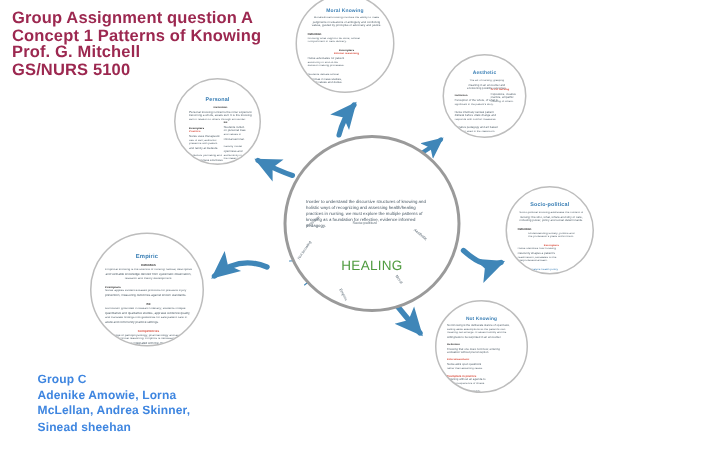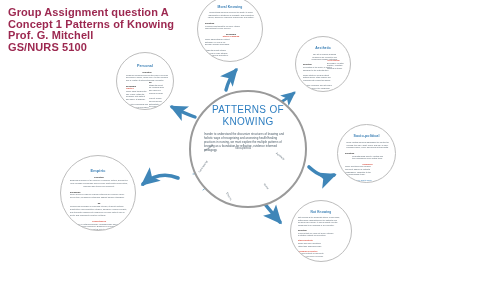--- a/index.html
+++ b/index.html
@@ -129,22 +129,22 @@
       <path d="M 237,153 L 237,166" marker-end="url(#ah)"></path>
       <path d="M 288,153 L 264,168" marker-end="url(#ah)"></path>
       <path d="M 277,189 L 259,178" marker-end="url(#ah)"></path>
       <path d="M 249,196 L 243,180" marker-end="url(#ah)"></path>
       <path d="M 224,196 L 231,181" marker-end="url(#ah)"></path>
       <path d="M 203,190 L 218,178" marker-end="url(#ah)"></path>
     </g>
   </svg>
 
   <div class="hub">
-    <div class="hub-title">PATTERNS OF KNOWING</div>
     <div class="hub-body">Inorder to understand the discursive structures of knowing and holistic ways of recognizing and assessing health/healing practices in nursing, we must explore the multiple patterns of knowing as a foundation for reflective, evidence informed pedagogy.</div>
+    <div class="healing">HEALING</div>
   </div>
   <div id="spoke-labels">
       <div class="spoke-label" style="left: 204px; top: 150px; transform: rotate(-38deg);">Personal</div>
       <div class="spoke-label" style="left: 198px; top: 172px; transform: rotate(-56deg);">Not knowing</div>
       <div class="spoke-label" style="left: 235px; top: 147px; transform: rotate(0deg);">Socio-political</div>
       <div class="spoke-label" style="left: 277px; top: 152px; transform: rotate(40deg);">Aesthetic</div>
       <div class="spoke-label" style="left: 265px; top: 183px; transform: rotate(52deg);">Moral</div>
       <div class="spoke-label" style="left: 228px; top: 192px; transform: rotate(62deg);">Empiric</div>
     </div>
 
@@ -294,14 +294,18 @@
         <span class="ln ">Knowledge of pathophysiology, pharmacology and assessment</span>
         <span class="ln ">underpins clinical reasoning. Empirics is necessary but not</span>
         <span class="ln ">sufficient; it must be integrated with the other patterns of</span>
       </div>
     </div>
 
   <div class="title-block">Group Assignment question A
 Concept 1 Patterns of Knowing
 Prof. G. Mitchell
 GS/NURS 5100</div>
+  <div class="authors-block">Group C
+Adenike Amowie, Lorna
+McLellan, Andrea Skinner,
+Sinead sheehan</div>
 
 </div>
 
 </body></html>

